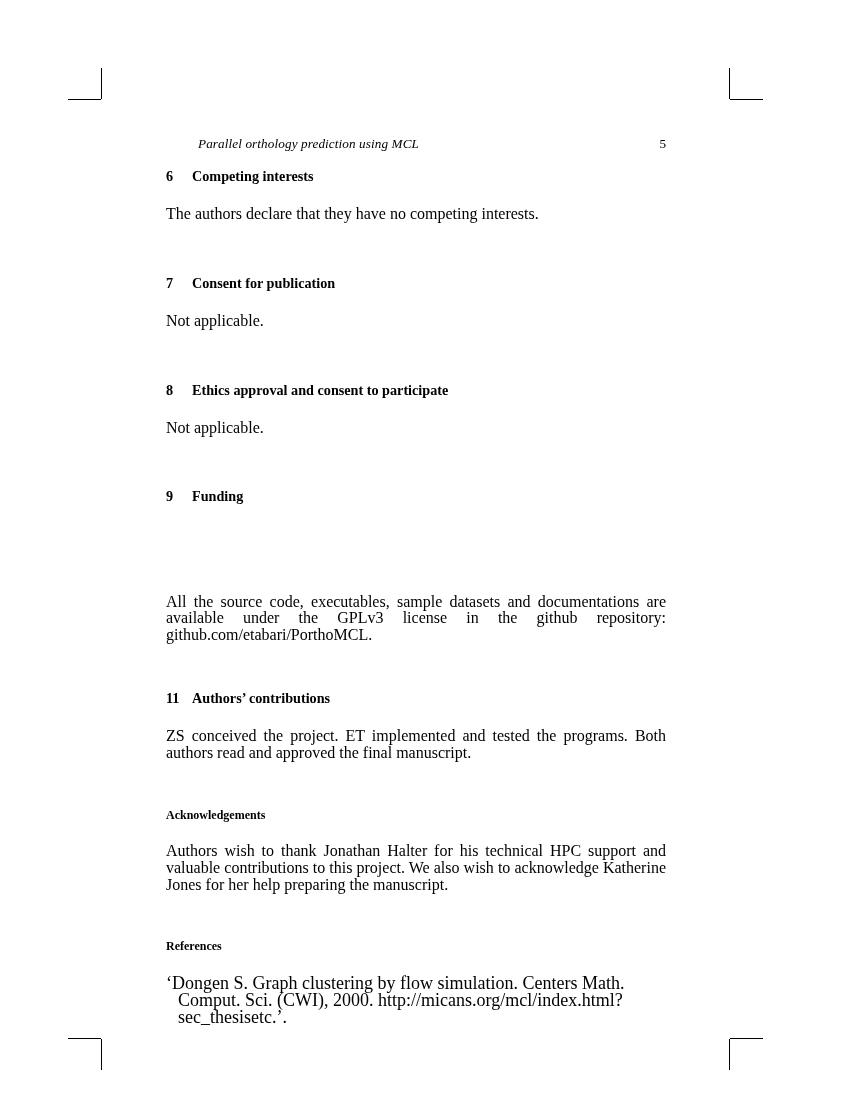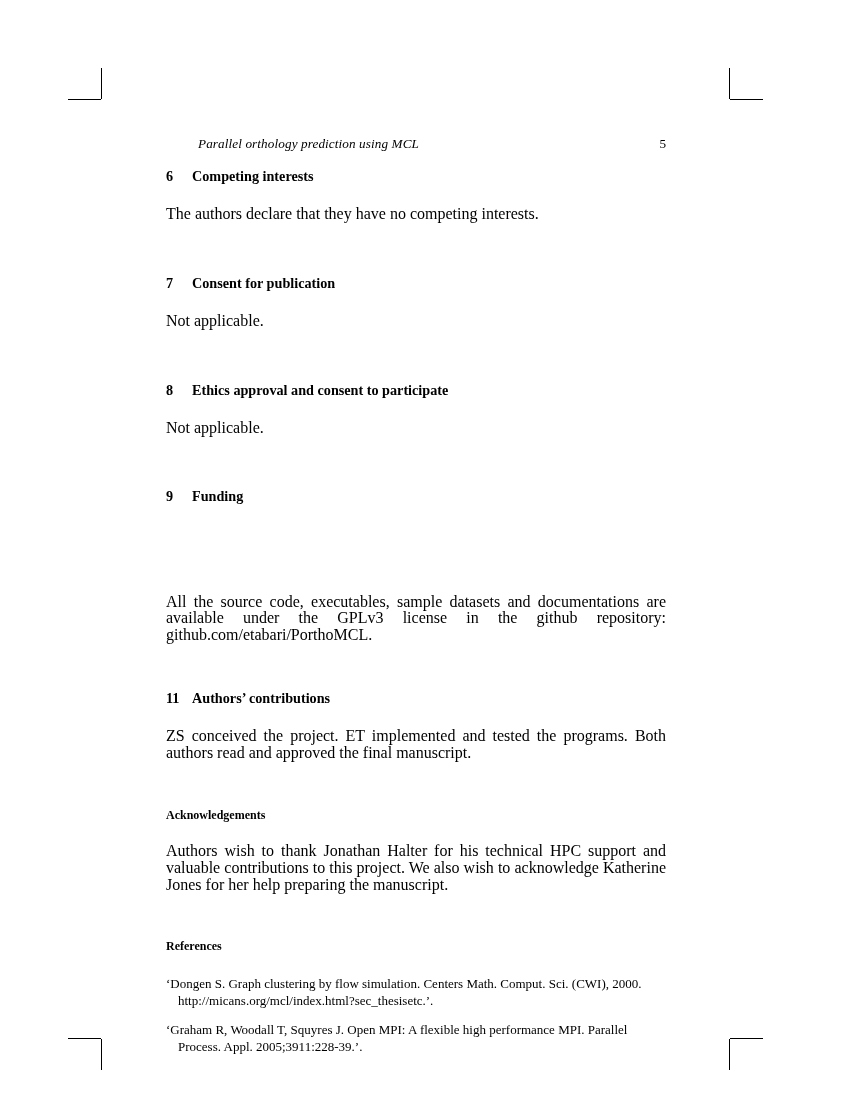--- a/index.html
+++ b/index.html
@@ -101,21 +101,21 @@
     text-align: justify;
     text-justify: inter-word;
   }
   p.body.nojustify { text-align: left; }
   .gap-head { height: 21px; }      
   .gap-sec  { height: 52px; }      
   .gap-sec-sm { height: 46px; }
 
   .refs-head { margin-top: 0; }
   p.ref {
-    font-size: 13px;
+    font-size: 18px;
     line-height: 17px;
     margin: 0 0 12px 0;
     padding-left: 12px;
     text-indent: -12px;
     text-align: left;
   }
 </style>
 </head>
 <body>
 
@@ -187,15 +187,14 @@
   <div class="gap-sec-sm"></div>
 
   <h2 class="plain">Acknowledgements</h2>
   <div class="gap-head"></div>
   <p class="body">Authors wish to thank Jonathan Halter for his technical HPC support and valuable contributions to this project. We also wish to acknowledge Katherine Jones for her help preparing the manuscript.</p>
   <div class="gap-sec-sm"></div>
 
   <h2 class="plain refs-head">References</h2>
   <div class="gap-head"></div>
   <p class="ref">‘Dongen S. Graph clustering by flow simulation. Centers Math. Comput. Sci. (CWI), 2000. http://micans.org/mcl/index.html?sec_thesisetc.’.</p>
-  <p class="ref">‘Graham R, Woodall T, Squyres J. Open MPI: A flexible high performance MPI. Parallel Process. Appl. 2005;3911:228-39.’.</p>
 
 </div>
 
 </body></html>

